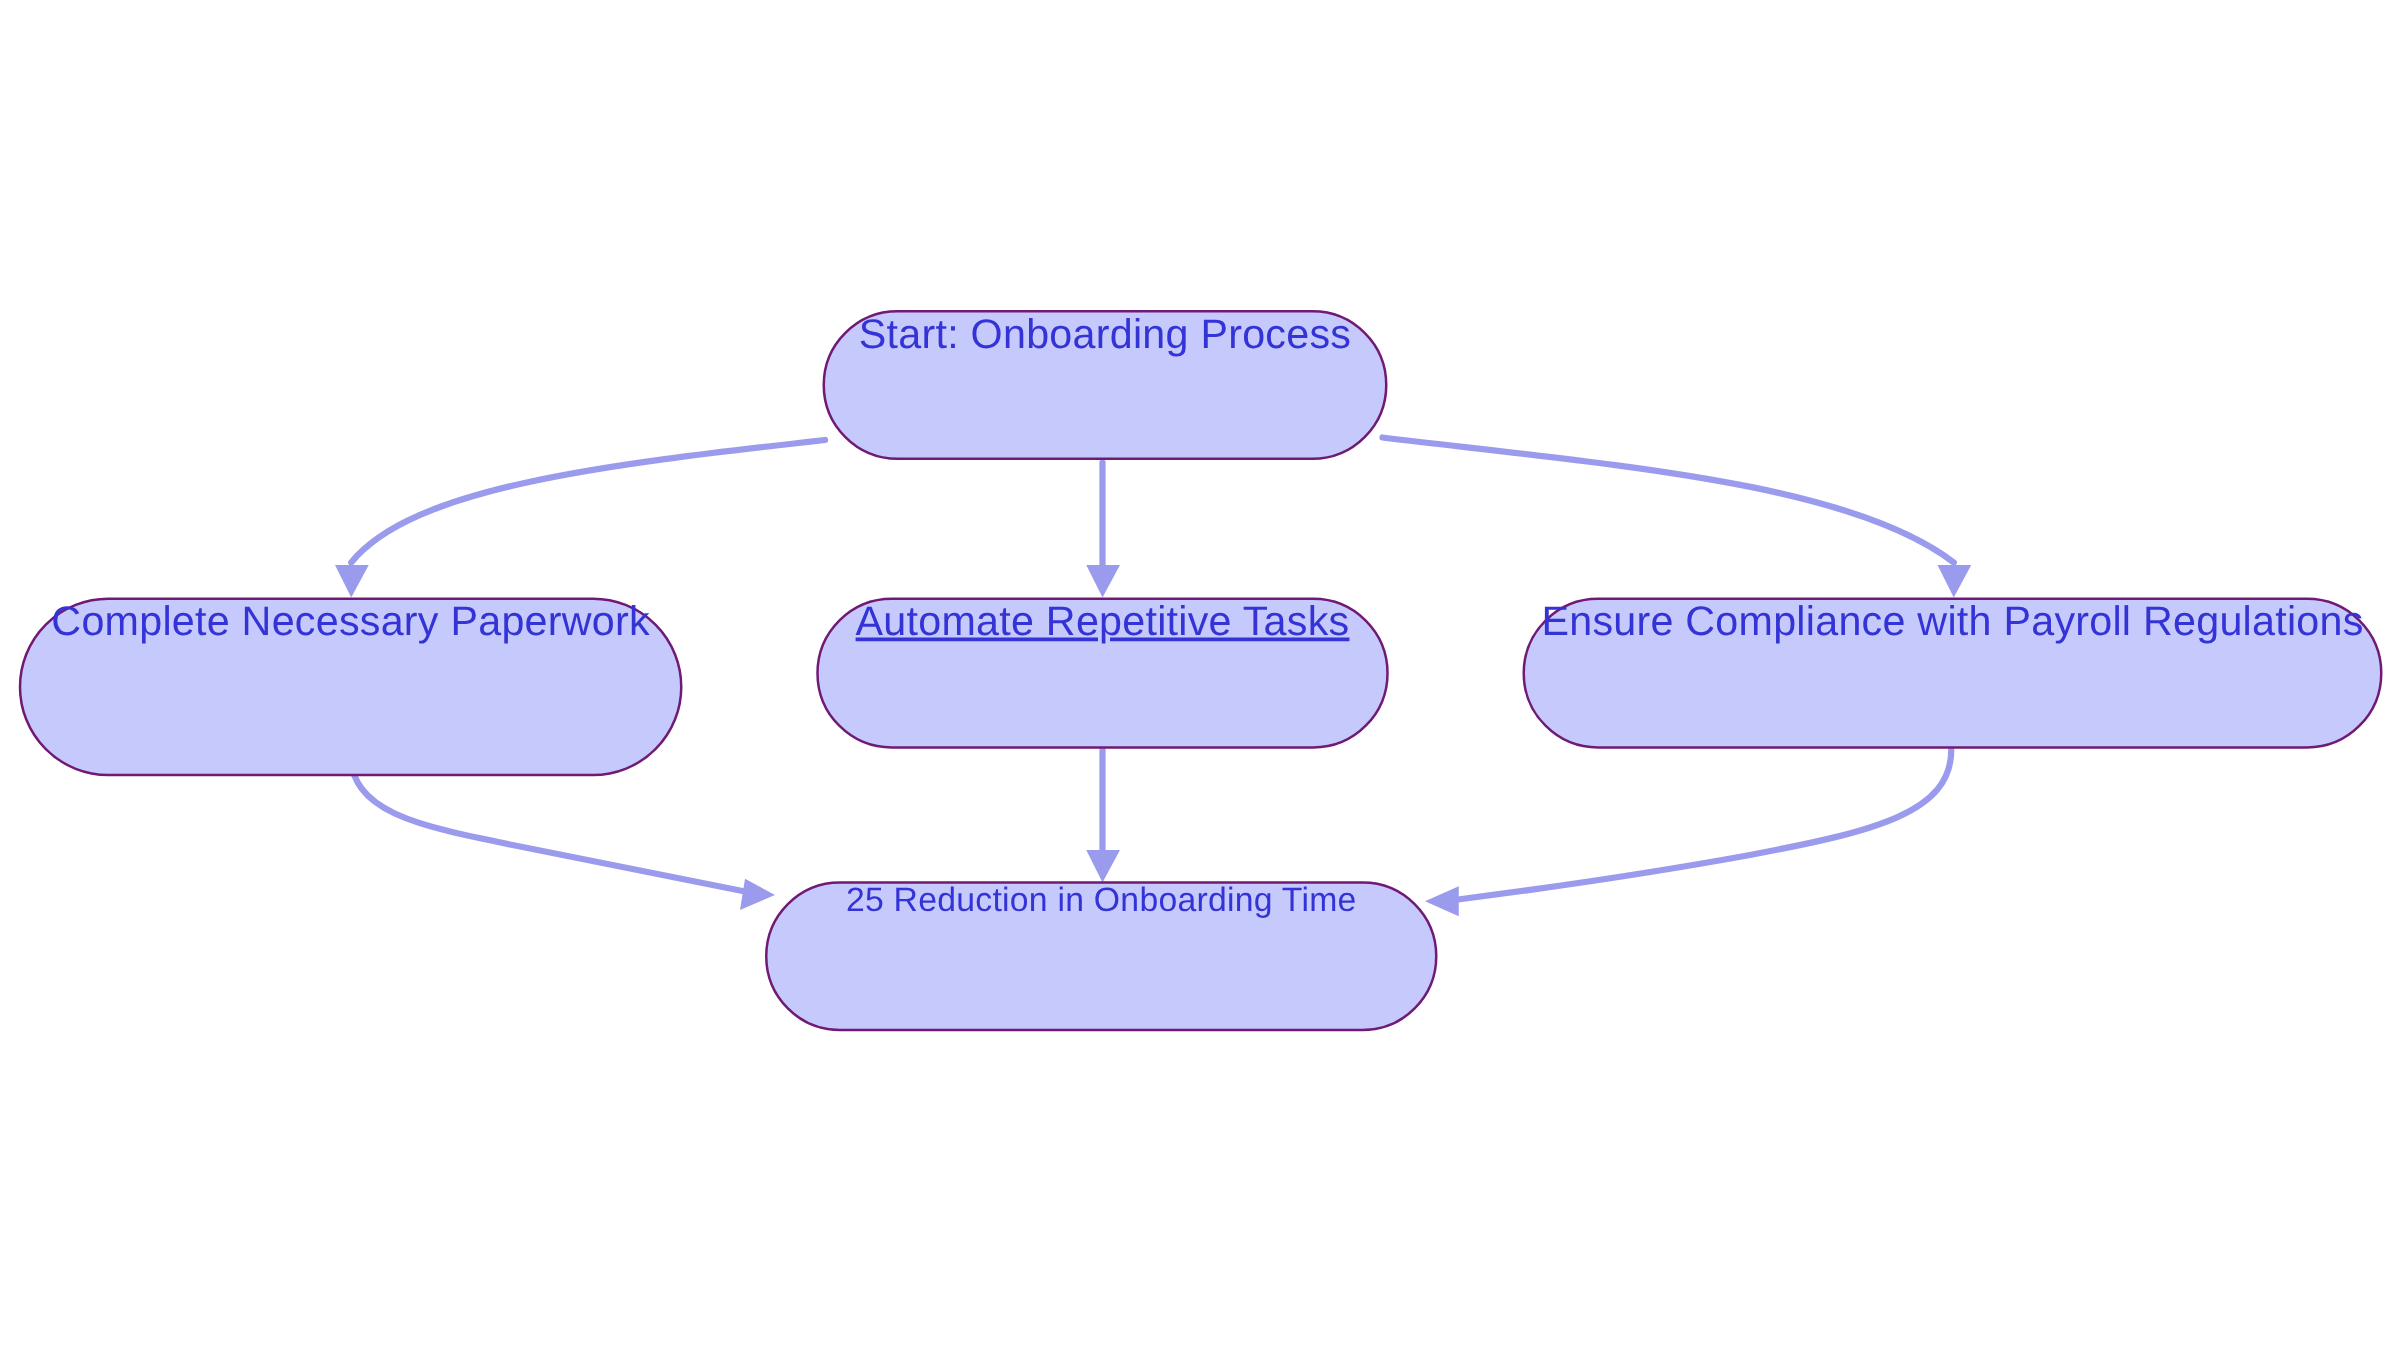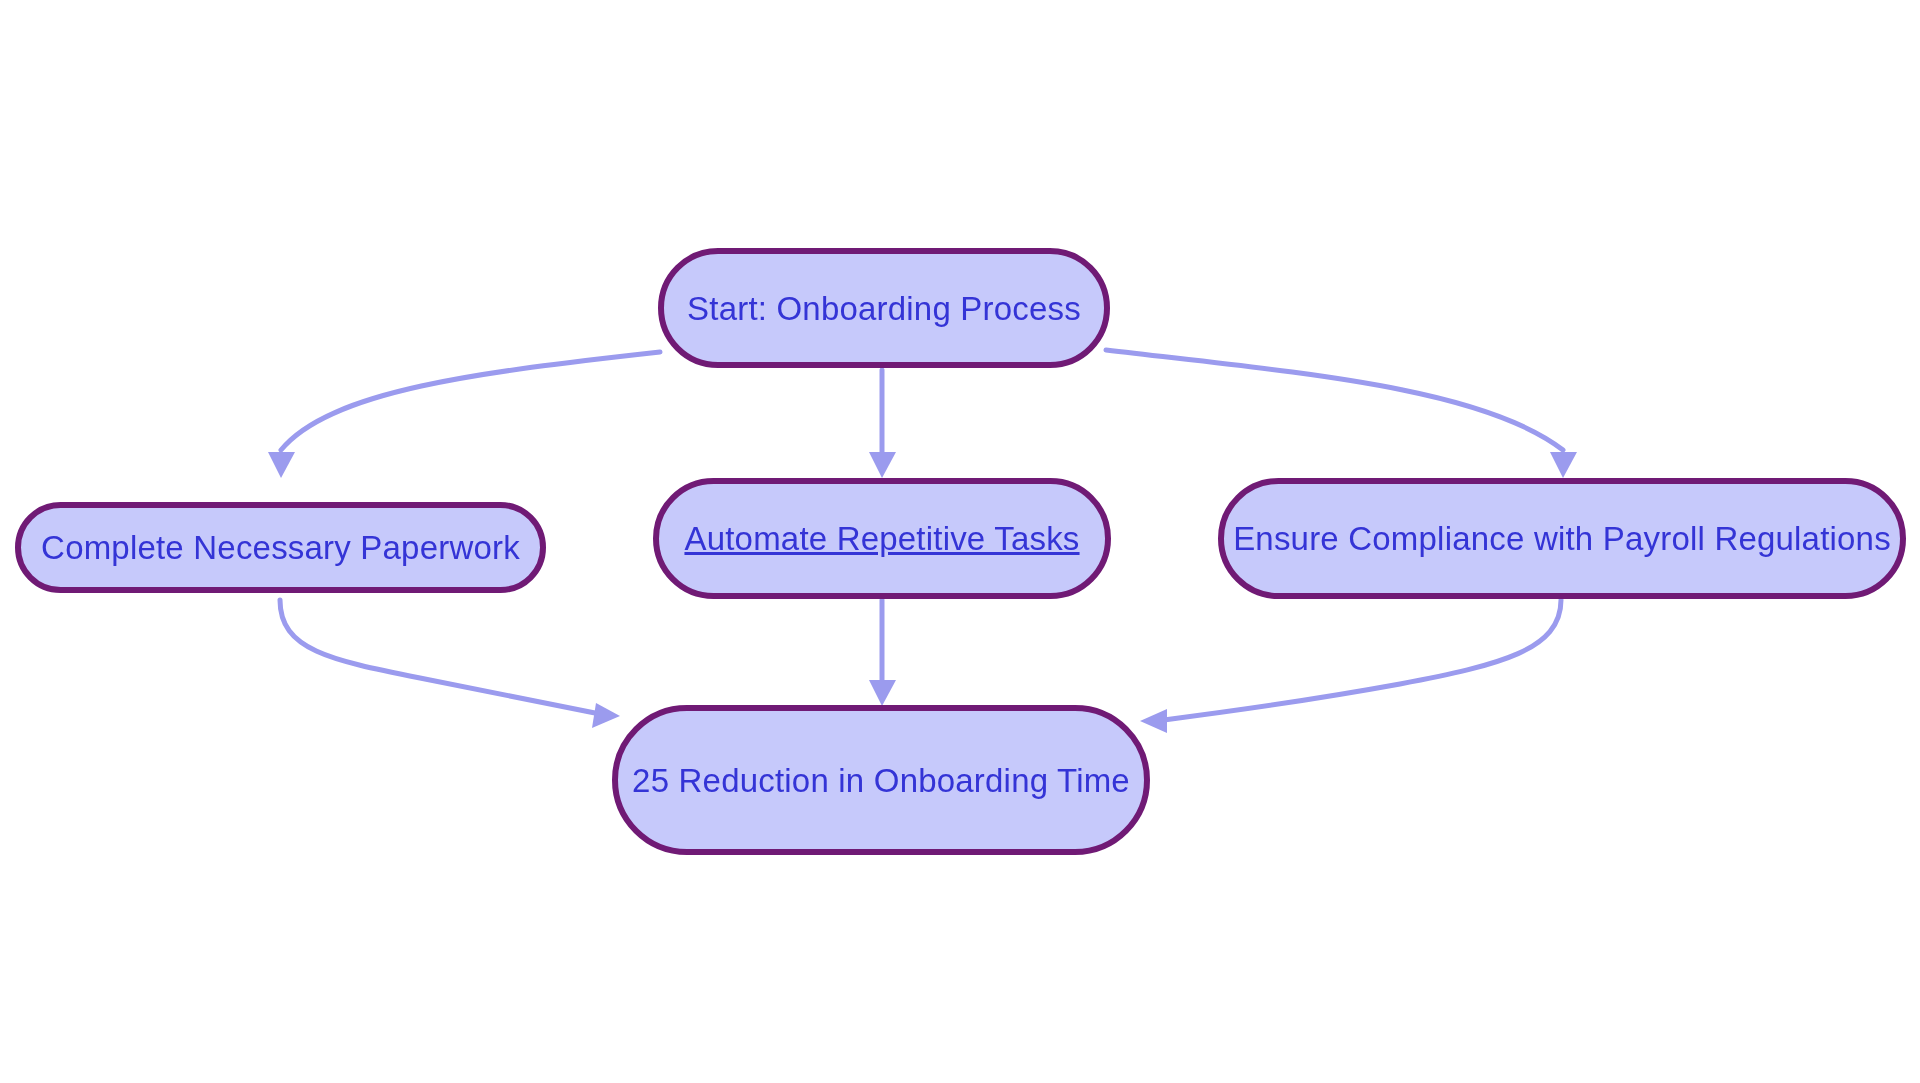--- a/index.html
+++ b/index.html
@@ -22,47 +22,46 @@
     left: 0;
     top: 0;
     width: 1920px;
     height: 1083px;
     pointer-events: none;
   }
   .node {
     position: absolute;
     box-sizing: border-box;
     display: flex;
-    align-items: center;
     justify-content: center;
     background: #c6c9fb;
-    border: 6px solid #701a75;
+    border: 2px solid #701a75;
     border-radius: 999px;
     color: #3434d6;
     white-space: nowrap;
     letter-spacing: 0.2px;
   }
   .node-label {
     display: block;
     line-height: 1;
   }
 
   
   #node-start {
     left: 658px;
     top: 248px;
     width: 452px;
     height: 120px;
     font-size: 33px;
   }
   #node-paperwork {
     left: 15px;
-    top: 502px;
+    top: 478px;
     width: 531px;
-    height: 91px;
+    height: 143px;
     font-size: 33px;
   }
   #node-automate {
     left: 653px;
     top: 478px;
     width: 458px;
     height: 121px;
     font-size: 33px;
     text-decoration: underline;
   }
@@ -70,22 +69,22 @@
     left: 1218px;
     top: 478px;
     width: 688px;
     height: 121px;
     font-size: 33px;
   }
   #node-result {
     left: 612px;
     top: 705px;
     width: 538px;
-    height: 150px;
-    font-size: 33px;
+    height: 120px;
+    font-size: 27px;
   }
 </style>
 </head>
 <body>
 
 <div id="canvas">
 
   <svg id="edge-layer" viewBox="0 0 1920 1083" width="1920" height="1083" xmlns="http://www.w3.org/2000/svg">
     <g fill="none" stroke="#9b9bee" stroke-width="5" stroke-linecap="round">
 

